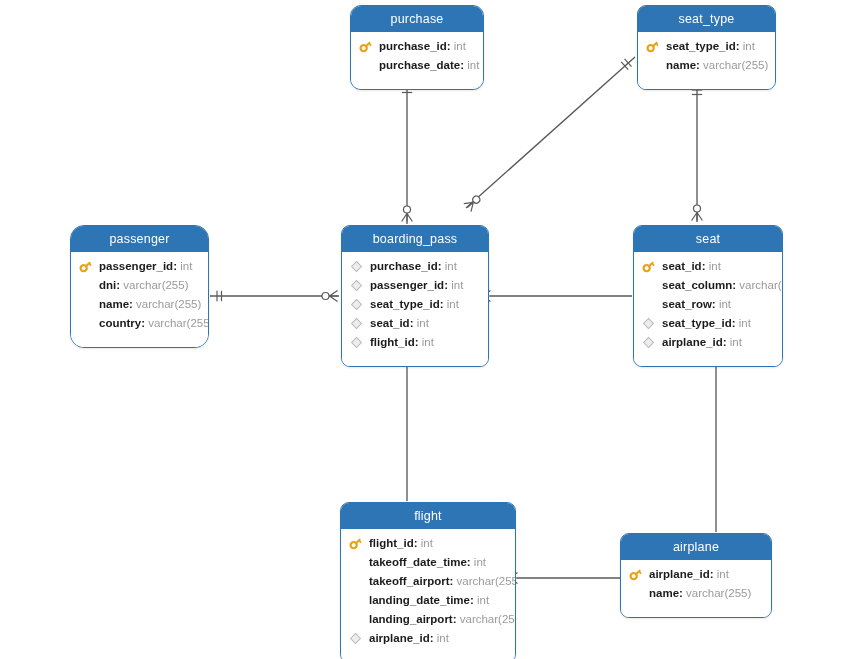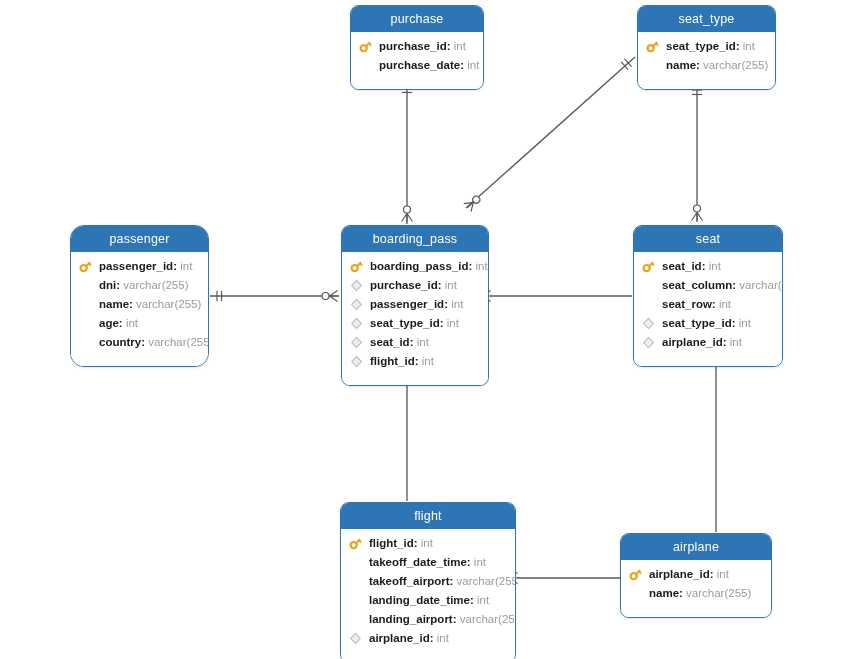--- a/index.html
+++ b/index.html
@@ -170,21 +170,21 @@
           <circle cx="12.5" cy="0" r="3.5" fill="#ffffff"></circle>
         </g>
         <g transform="translate(716,530) rotate(450)" fill="none" stroke="#595959" stroke-width="1.2">
           <line x1="4" y1="-5.2" x2="4" y2="5.2"></line>
           <line x1="8.5" y1="-5.2" x2="8.5" y2="5.2"></line>
         </g>
       </g>
     </svg>
 
   <div id="entities-layer">
-      <div class="entity" style="left: 350px; top: 5px; width: 134px;">
+      <div class="entity" style="left: 350px; top: 5px; width: 134px; border-radius: 11px;">
         <div class="entity-header">purchase</div>
         <div class="entity-body">
           <div class="attr"><span class="ico"><svg viewBox="0 0 16 16" width="15" height="19">
                 <g transform="rotate(-42 8 8)">
                   <circle cx="5.4" cy="8" r="3.3" fill="none" stroke="#E8A317" stroke-width="2.4"></circle>
                   <rect x="7.6" y="6.9" width="7.2" height="2.3" fill="#E8A317"></rect>
                   <rect x="12.0" y="8.9" width="1.9" height="2.4" fill="#E8A317"></rect>
                 </g>
               </svg></span><span class="aname">purchase_id</span><span class="colon">:</span> <span class="atype">int</span></div>
           <div class="attr"><span class="aname">purchase_date</span><span class="colon">:</span> <span class="atype">int</span></div>
@@ -208,34 +208,26 @@
         <div class="entity-body">
           <div class="attr"><span class="ico"><svg viewBox="0 0 16 16" width="15" height="19">
                 <g transform="rotate(-42 8 8)">
                   <circle cx="5.4" cy="8" r="3.3" fill="none" stroke="#E8A317" stroke-width="2.4"></circle>
                   <rect x="7.6" y="6.9" width="7.2" height="2.3" fill="#E8A317"></rect>
                   <rect x="12.0" y="8.9" width="1.9" height="2.4" fill="#E8A317"></rect>
                 </g>
               </svg></span><span class="aname">passenger_id</span><span class="colon">:</span> <span class="atype">int</span></div>
           <div class="attr"><span class="aname">dni</span><span class="colon">:</span> <span class="atype">varchar(255)</span></div>
           <div class="attr"><span class="aname">name</span><span class="colon">:</span> <span class="atype">varchar(255)</span></div>
-          <div class="attr"><span class="aname">age</span><span class="colon">:</span> <span class="atype">int</span></div>
           <div class="attr"><span class="aname">country</span><span class="colon">:</span> <span class="atype">varchar(255)</span></div>
         </div>
       </div>
       <div class="entity" style="left: 341px; top: 225px; width: 148px;">
         <div class="entity-header">boarding_pass</div>
         <div class="entity-body">
-          <div class="attr"><span class="ico"><svg viewBox="0 0 16 16" width="15" height="19">
-                <g transform="rotate(-42 8 8)">
-                  <circle cx="5.4" cy="8" r="3.3" fill="none" stroke="#E8A317" stroke-width="2.4"></circle>
-                  <rect x="7.6" y="6.9" width="7.2" height="2.3" fill="#E8A317"></rect>
-                  <rect x="12.0" y="8.9" width="1.9" height="2.4" fill="#E8A317"></rect>
-                </g>
-              </svg></span><span class="aname">boarding_pass_id</span><span class="colon">:</span> <span class="atype">int</span></div>
           <div class="attr"><span class="ico"><svg viewBox="0 0 16 16" width="15" height="19">
                 <polygon points="8,2.6 13.2,8 8,13.4 2.8,8" fill="#EDEDED" stroke="#B6B6B6" stroke-width="1.1"></polygon>
               </svg></span><span class="aname">purchase_id</span><span class="colon">:</span> <span class="atype">int</span></div>
           <div class="attr"><span class="ico"><svg viewBox="0 0 16 16" width="15" height="19">
                 <polygon points="8,2.6 13.2,8 8,13.4 2.8,8" fill="#EDEDED" stroke="#B6B6B6" stroke-width="1.1"></polygon>
               </svg></span><span class="aname">passenger_id</span><span class="colon">:</span> <span class="atype">int</span></div>
           <div class="attr"><span class="ico"><svg viewBox="0 0 16 16" width="15" height="19">
                 <polygon points="8,2.6 13.2,8 8,13.4 2.8,8" fill="#EDEDED" stroke="#B6B6B6" stroke-width="1.1"></polygon>
               </svg></span><span class="aname">seat_type_id</span><span class="colon">:</span> <span class="atype">int</span></div>
           <div class="attr"><span class="ico"><svg viewBox="0 0 16 16" width="15" height="19">

